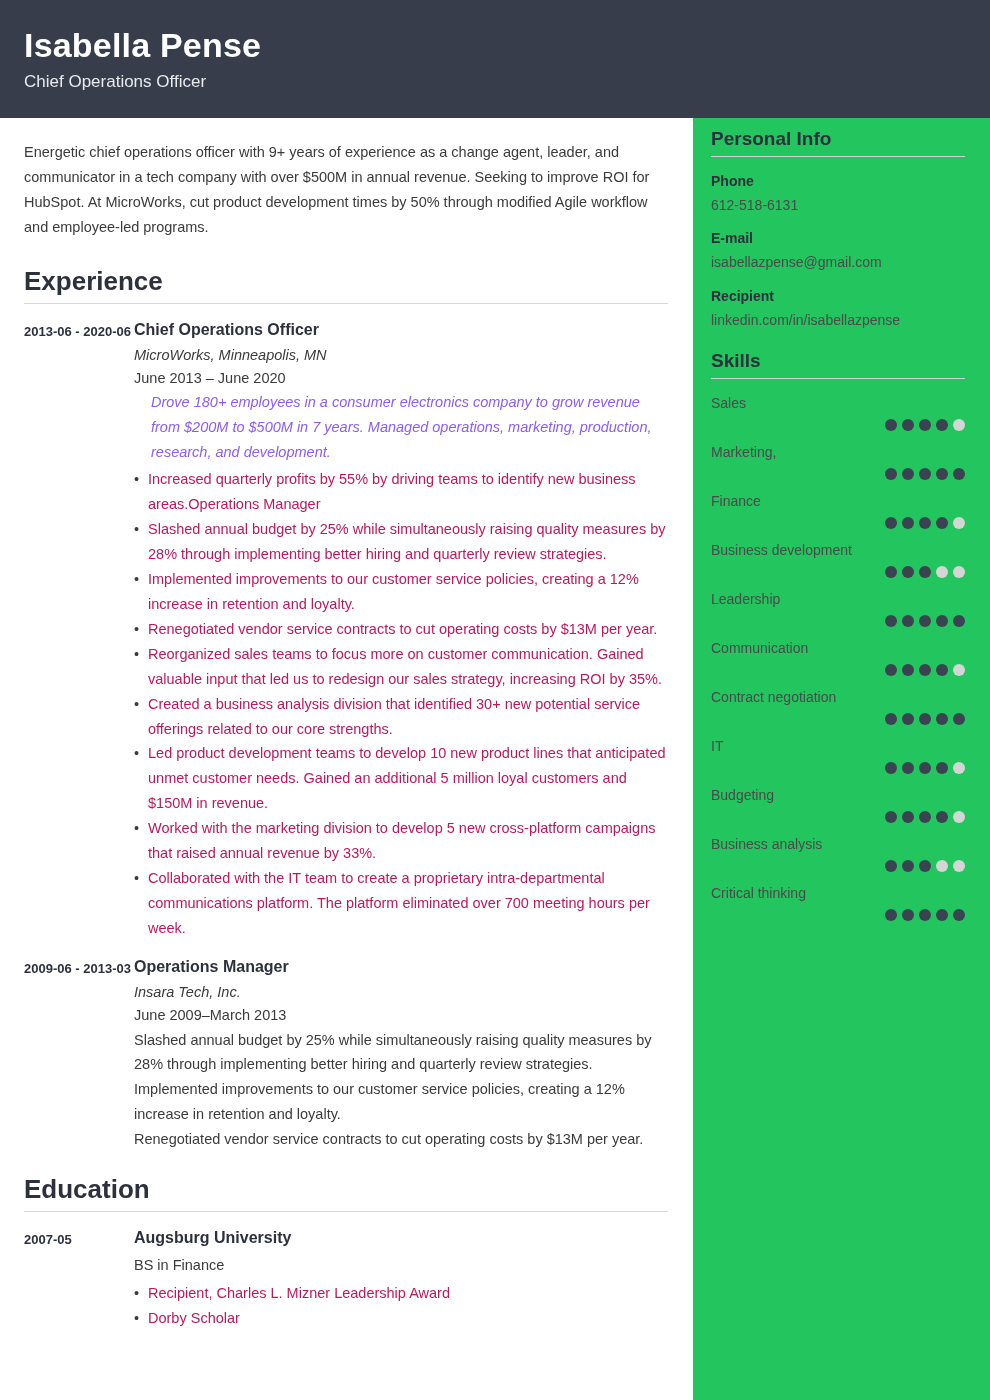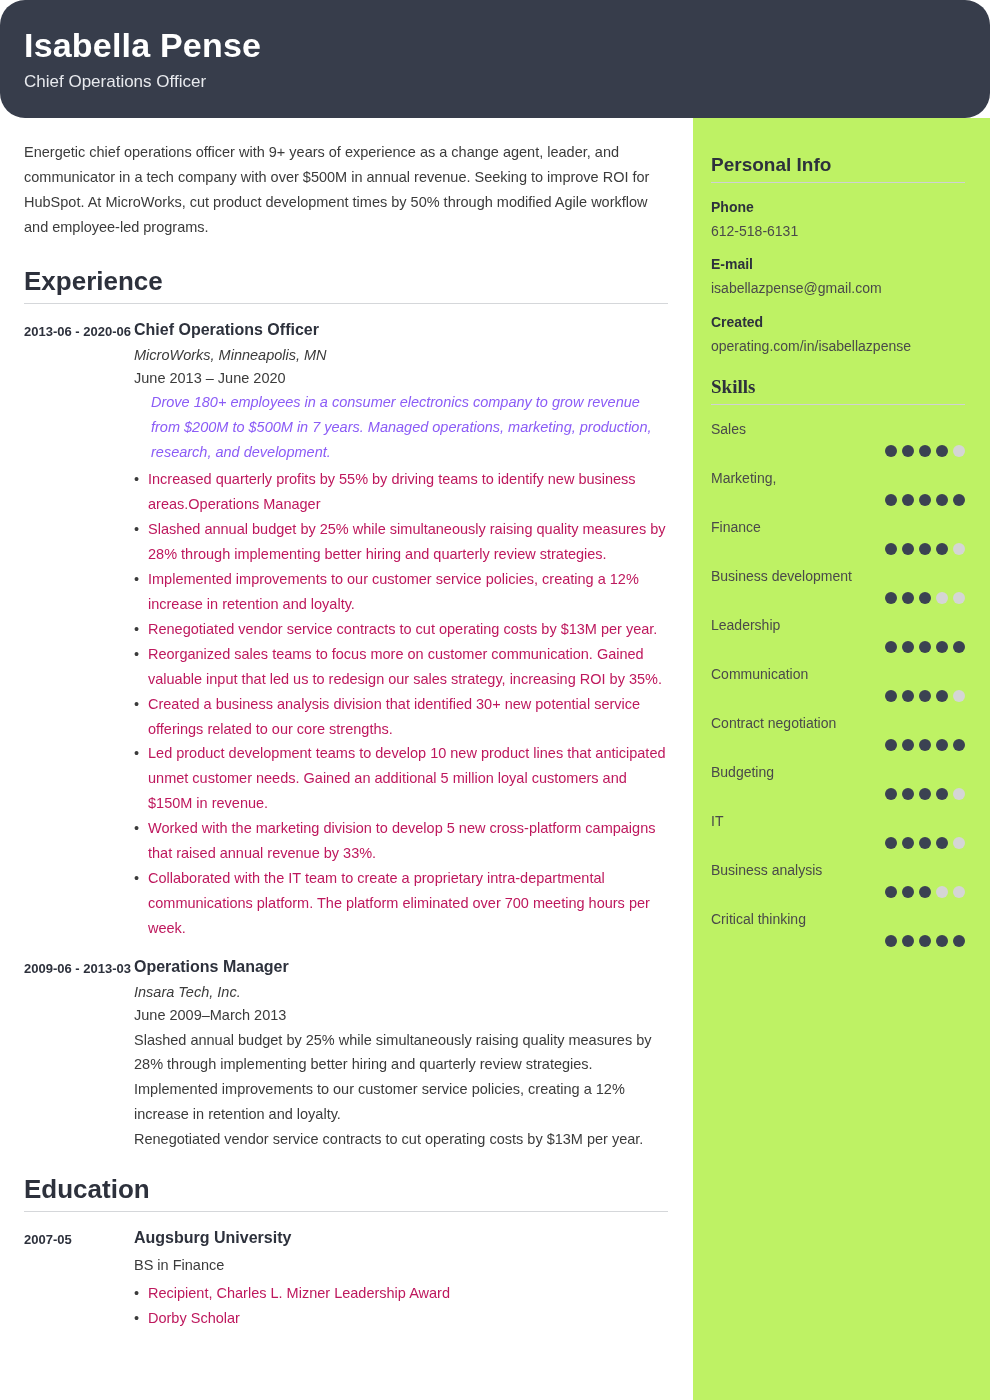--- a/index.html
+++ b/index.html
@@ -19,21 +19,20 @@
     min-height: 1400px;
     background: #ffffff;
     position: relative;
   }
 
   
   .header {
     background: #373d4b;
     padding: 26px 12px 24px 24px;
     height: 118px;
-    border-radius: 25px;
   }
   .header-name {
     font-size: 34px;
     font-weight: bold;
     color: #ffffff;
     letter-spacing: 0.2px;
     line-height: 1.12;
     margin: 0 0 8px 0;
   }
   .header-title {
@@ -50,22 +49,22 @@
     align-items: stretch;
     min-height: 1282px;
   }
   .main-col {
     width: 693px;
     background: #ffffff;
     padding: 22px 24px 30px 24px;
   }
   .side-col {
     width: 297px;
-    background: #bef264;
-    padding: 36px 25px 30px 18px;
+    background: #22c55e;
+    padding: 10px 25px 30px 18px;
   }
 
   
   .summary {
     font-size: 14.5px;
     line-height: 1.72;
     color: #3b3b3b;
     margin: 0 0 26px 0;
     max-width: 630px;
   }
@@ -189,21 +188,21 @@
     line-height: 1.5;
     margin: 0 0 3px 0;
   }
   .info-value {
     font-size: 14px;
     color: #4a4a4a;
     line-height: 1.45;
     margin: 0;
     word-break: break-word;
   }
-  .skills-head { margin-top: 12px; font-family: Liberation Serif, serif; }
+  .skills-head { margin-top: 12px; }
   .skill-row { margin-bottom: 11px; }
   .skill-name {
     font-size: 14px;
     color: #4a4a4a;
     line-height: 1.5;
     margin: 0 0 5px 0;
   }
   .skill-dots {
     display: flex;
     justify-content: flex-end;
@@ -302,22 +301,22 @@
 
         <div class="info-item">
           <div class="info-label">Phone</div>
           <div class="info-value">612-518-6131</div>
         </div>
         <div class="info-item">
           <div class="info-label">E-mail</div>
           <div class="info-value">isabellazpense@gmail.com</div>
         </div>
         <div class="info-item">
-          <div class="info-label">Created</div>
-          <div class="info-value">operating.com/in/isabellazpense</div>
+          <div class="info-label">Recipient</div>
+          <div class="info-value">linkedin.com/in/isabellazpense</div>
         </div>
       </div>
 
       <div class="side-block">
         <h2 class="side-head skills-head">Skills</h2>
         <hr class="side-rule">
         <div id="skills-list">
             <div class="skill-row">
               <div class="skill-name">Sales</div>
               <div class="skill-dots">
@@ -382,31 +381,31 @@
               <div class="skill-name">Contract negotiation</div>
               <div class="skill-dots">
                 <span class="dot on"></span>
                 <span class="dot on"></span>
                 <span class="dot on"></span>
                 <span class="dot on"></span>
                 <span class="dot on"></span>
               </div>
             </div>
             <div class="skill-row">
+              <div class="skill-name">IT</div>
+              <div class="skill-dots">
+                <span class="dot on"></span>
+                <span class="dot on"></span>
+                <span class="dot on"></span>
+                <span class="dot on"></span>
+                <span class="dot"></span>
+              </div>
+            </div>
+            <div class="skill-row">
               <div class="skill-name">Budgeting</div>
-              <div class="skill-dots">
-                <span class="dot on"></span>
-                <span class="dot on"></span>
-                <span class="dot on"></span>
-                <span class="dot on"></span>
-                <span class="dot"></span>
-              </div>
-            </div>
-            <div class="skill-row">
-              <div class="skill-name">IT</div>
               <div class="skill-dots">
                 <span class="dot on"></span>
                 <span class="dot on"></span>
                 <span class="dot on"></span>
                 <span class="dot on"></span>
                 <span class="dot"></span>
               </div>
             </div>
             <div class="skill-row">
               <div class="skill-name">Business analysis</div>

